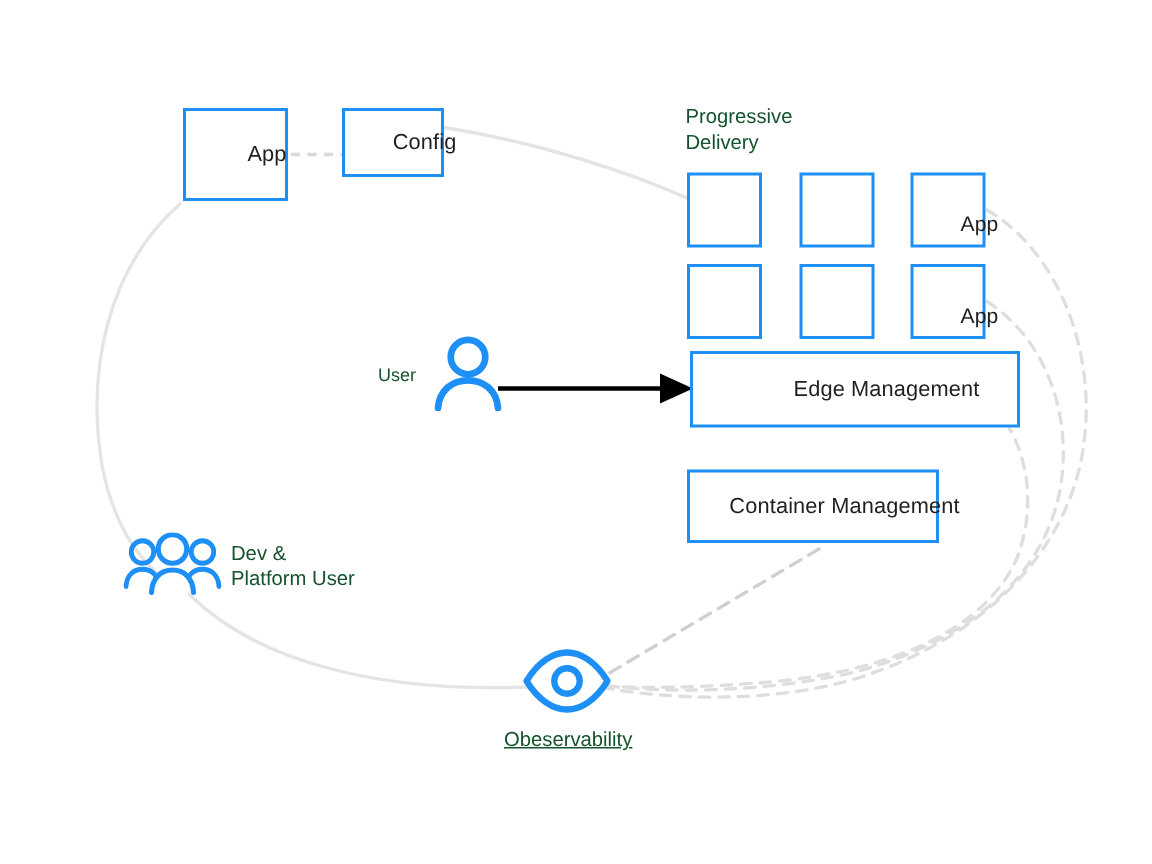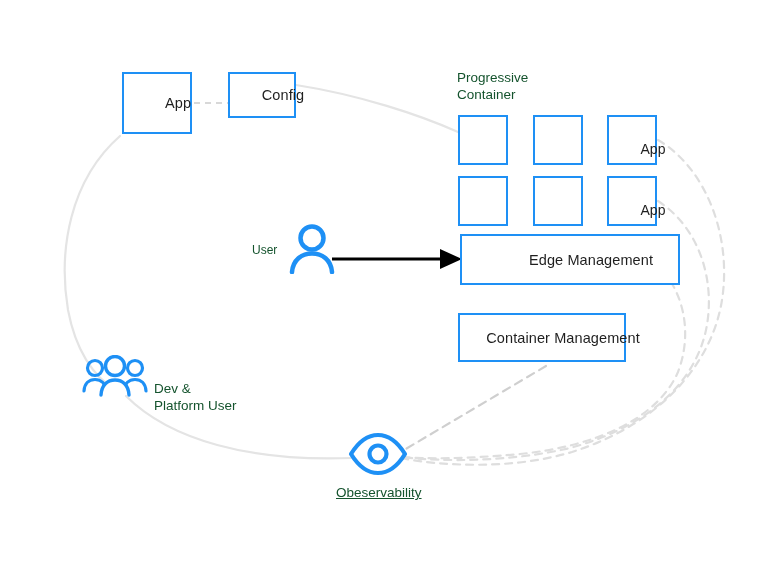--- a/index.html
+++ b/index.html
@@ -60,21 +60,20 @@
     font-size: 13.5px;
     font-weight: 400;
   }
   .caption-user {
     left: 252px; top: 243px;
     font-size: 12px;
   }
   .caption-teams {
     left: 154px; top: 360px;
     font-size: 13.5px;
-    margin-top: 20px;
   }
   .caption-observability {
     left: 336px; top: 484px;
     font-size: 13.5px;
     text-decoration: underline;
   }
   .icon-holder {
     position: absolute;
   }
 </style>
@@ -108,21 +107,21 @@
   </svg>
 
   <div class="node-box" style="left:122px; top:72px; width:70px; height:62px;">
     <span class="node-label">App</span>
   </div>
 
   <div class="node-box" style="left:228px; top:72px; width:68px; height:46px;">
     <span class="node-label">Config</span>
   </div>
 
-  <div class="plain-text caption-progressive"><span>Progressive</span><br><span>Container</span></div>
+  <div class="plain-text caption-progressive"><span>Progressive</span><br><span>Delivery</span></div>
 
   <div class="node-box grid-cell" style="left:458px; top:115px;">
     <span class="node-label"></span>
   </div>
   <div class="node-box grid-cell" style="left:533px; top:115px;">
     <span class="node-label"></span>
   </div>
   <div class="node-box grid-cell cell-app" style="left:607px; top:115px;">
     <span class="node-label">App</span>
   </div>

